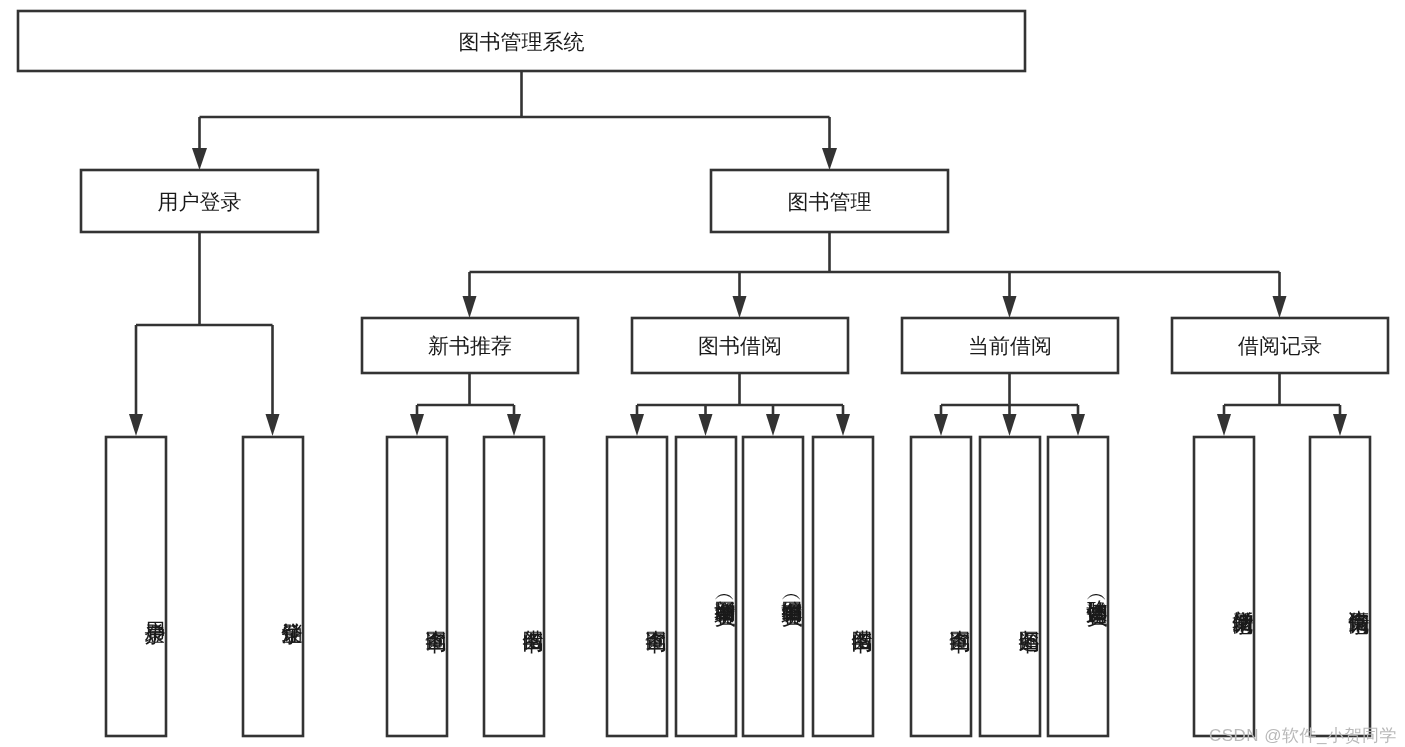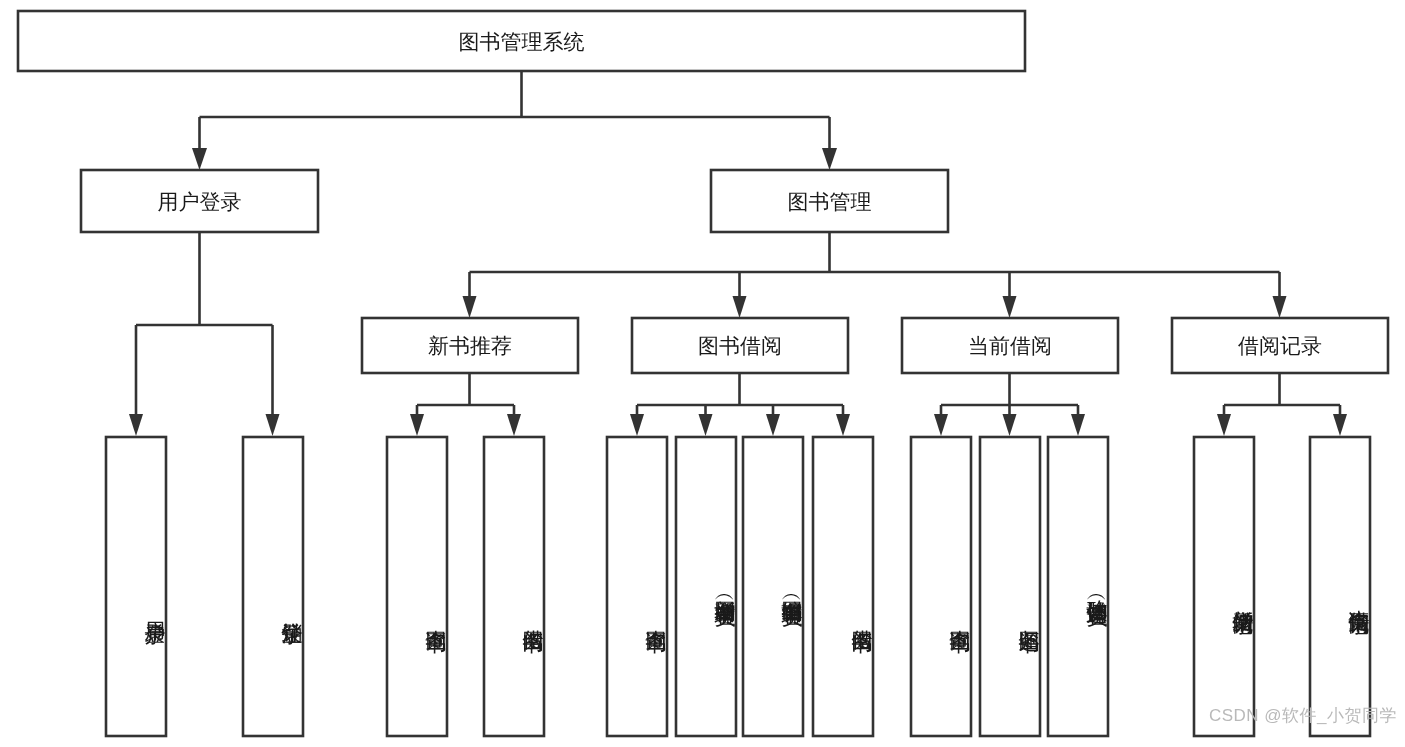--- a/index.html
+++ b/index.html
@@ -59,21 +59,21 @@
     line-height: 1.08;
     color: #1a1a1a;
     letter-spacing: 1px;
     white-space: nowrap;
     pointer-events: none;
     user-select: none;
   }
   .watermark {
     position: absolute;
     right: 8px;
-    bottom: 20px;
+    bottom: 0;
     font-family: "Liberation Sans", "DejaVu Sans", sans-serif;
     font-size: 17px;
     color: #b9b9b9;
     letter-spacing: 0.5px;
     white-space: nowrap;
     user-select: none;
   }
 </style>
 </head>
 <body>

